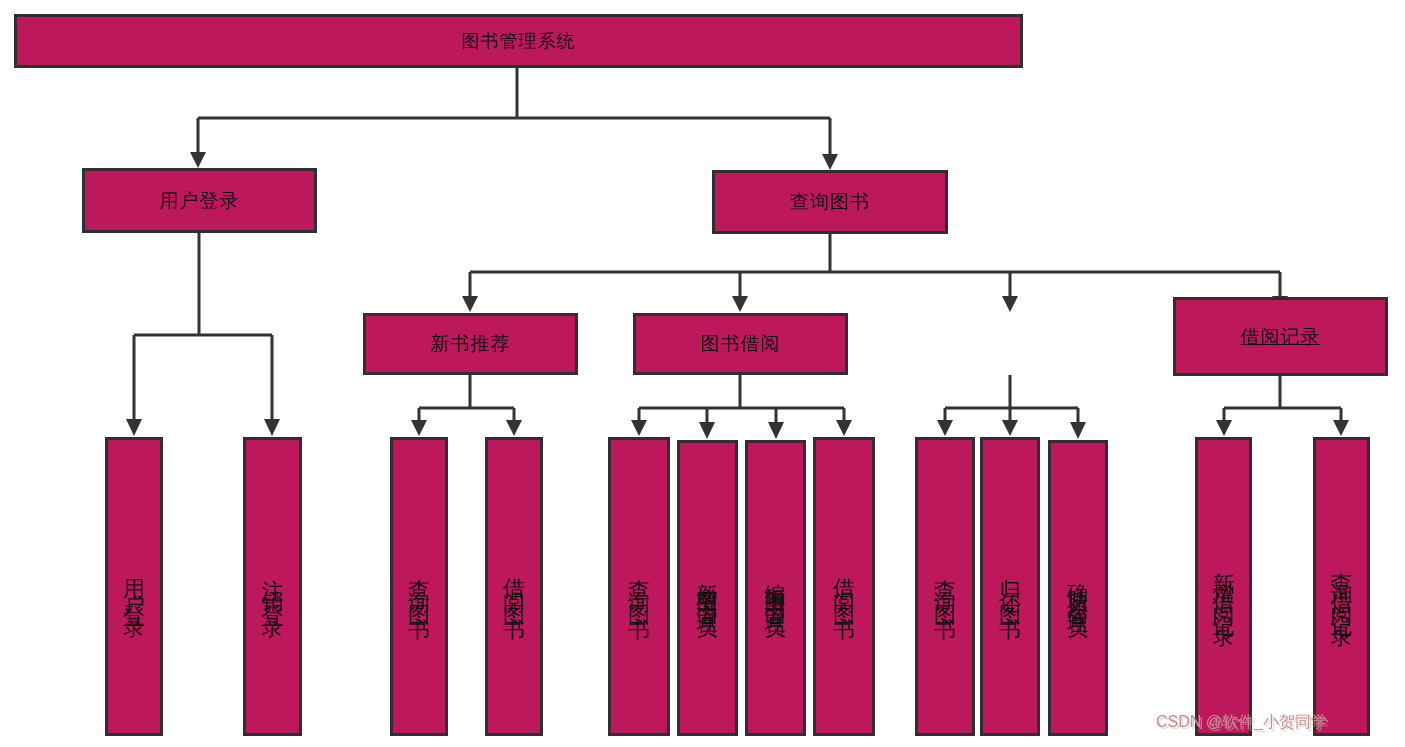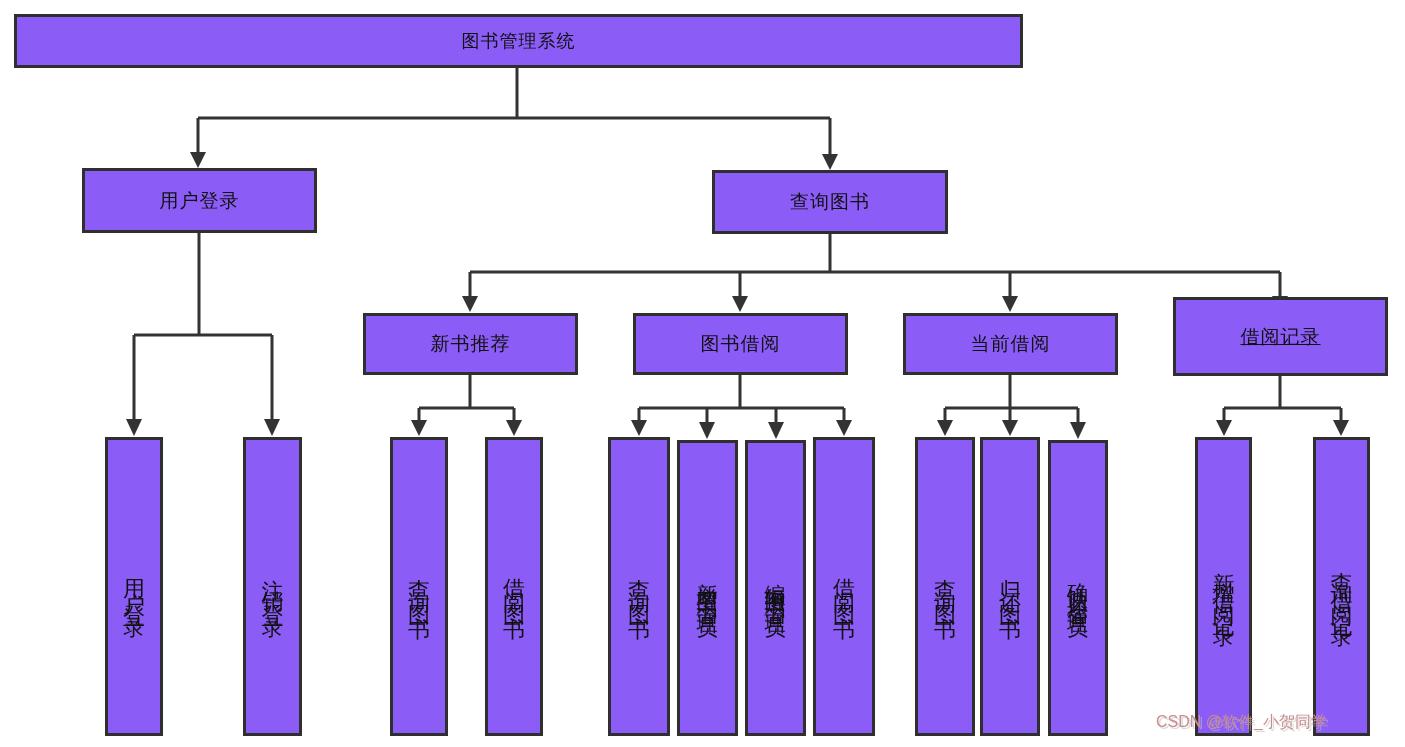--- a/index.html
+++ b/index.html
@@ -27,21 +27,21 @@
     fill: none;
   }
   .connectors polygon {
     fill: var(--line, #333333);
     stroke: none;
   }
   .node {
     position: absolute;
     box-sizing: border-box;
     border: 3px solid var(--box_border, #2f2f2f);
-    background: #8b5cf6;
+    background: #be185d;
     display: flex;
     align-items: center;
     justify-content: center;
     color: var(--text, #111111);
   }
   .hbox span {
     font-size: 19px;
     letter-spacing: 1px;
     white-space: nowrap;
   }
@@ -124,23 +124,20 @@
   <div class="node hbox" style="left:712px; top:170px; width:236px; height:64px;">
     <span>查询图书</span>
   </div>
 
   <div class="node hbox" style="left:363px; top:313px; width:215px; height:62px;">
     <span>新书推荐</span>
   </div>
   <div class="node hbox" style="left:633px; top:313px; width:215px; height:62px;">
     <span>图书借阅</span>
   </div>
-  <div class="node hbox" style="left:903px; top:313px; width:215px; height:62px;">
-    <span>当前借阅</span>
-  </div>
   <div class="node hbox" style="left:1173px; top:297px; width:215px; height:79px;text-decoration:underline;">
     <span>借阅记录</span>
   </div>
 
   <div class="node vbox" style="left:105px; top:437px; width:58px; height:299px;">
     <span>用户登录</span>
   </div>
   <div class="node vbox" style="left:243px; top:437px; width:59px; height:299px;">
     <span>注销登录</span>
   </div>

